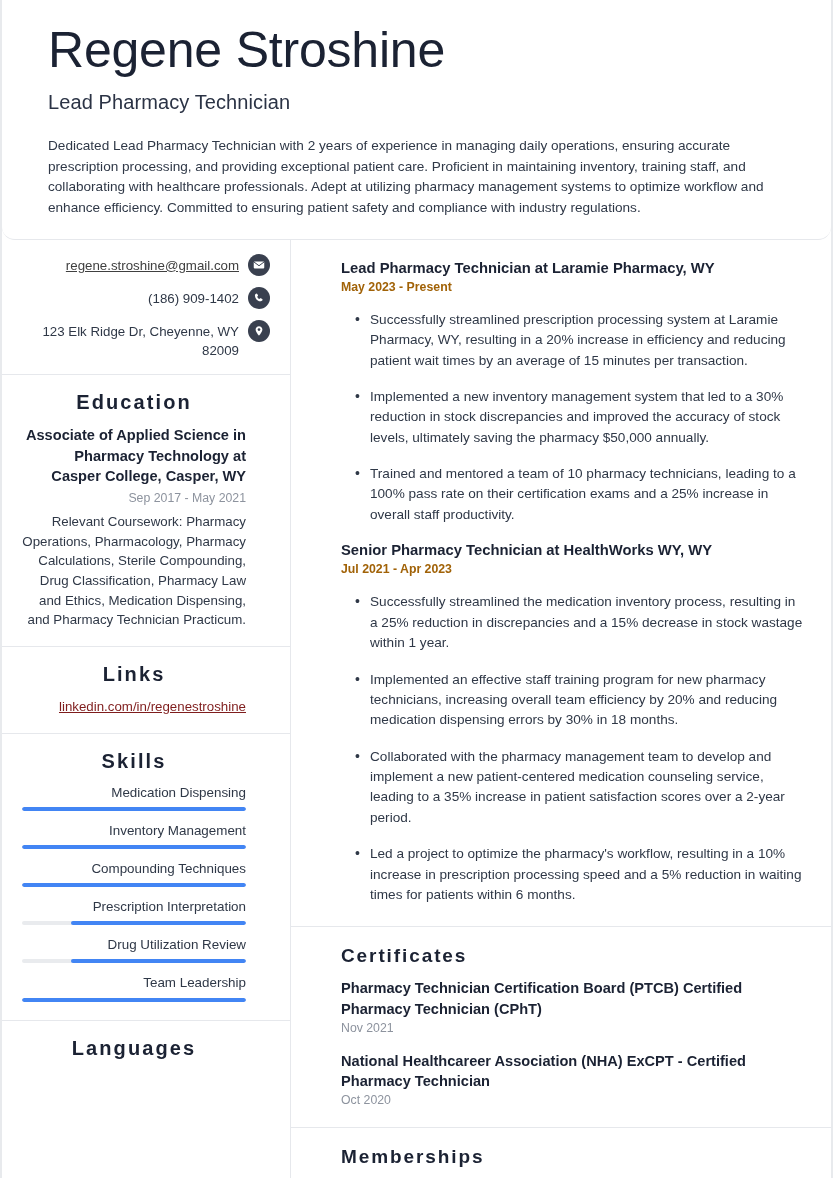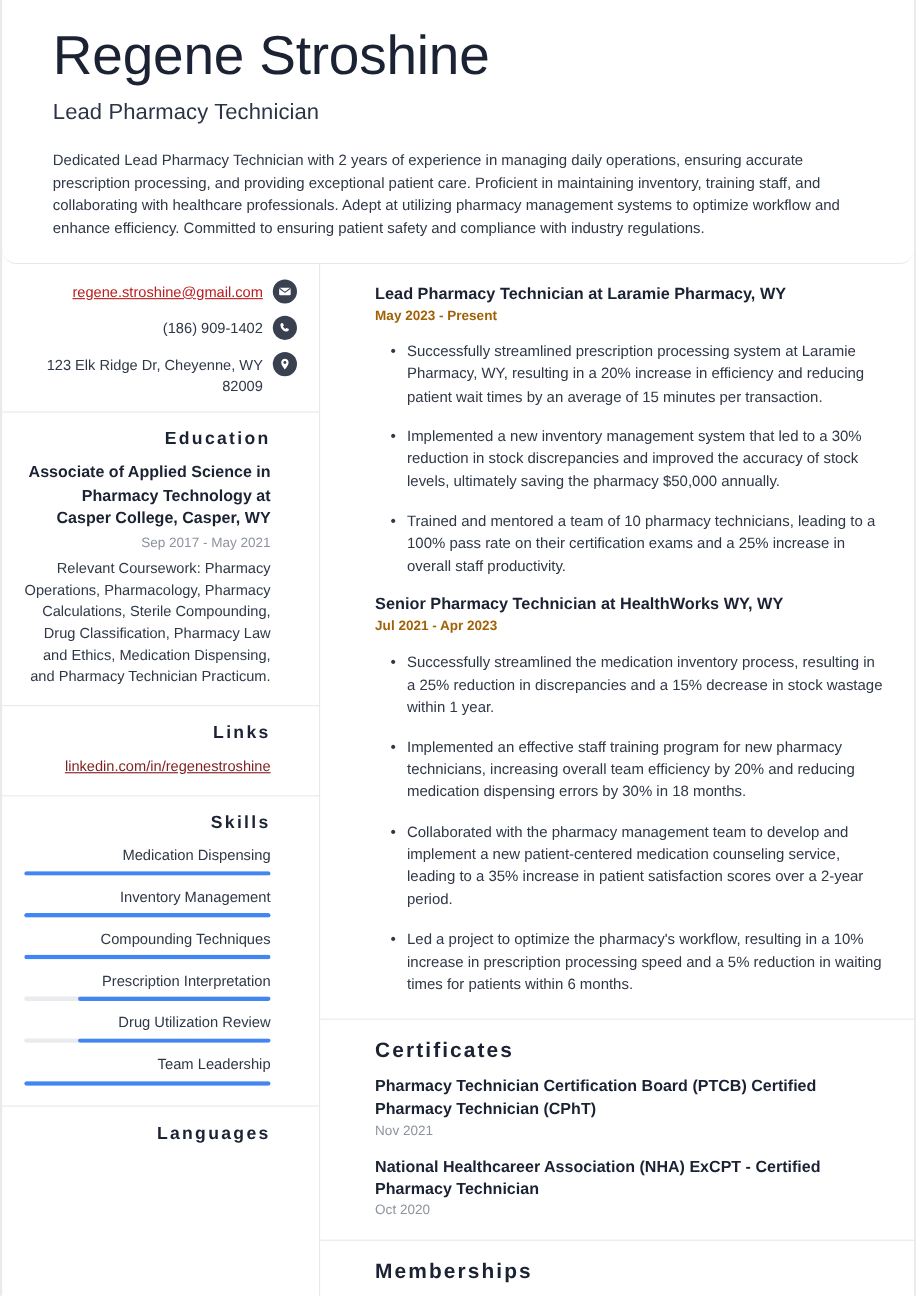--- a/index.html
+++ b/index.html
@@ -75,46 +75,46 @@
   
   .lsec {
     padding: 16px 44px 16px 20px;
     border-bottom: 1px solid #e6e8ec;
     text-align: right;
   }
   .lsec.no-border { border-bottom: none; }
   .lsec-contact { padding-top: 14px; padding-bottom: 14px; padding-right: 20px; }
 
   .lhead {
-    font-size: 16px;
+    font-size: 20px;
     font-weight: 700;
     letter-spacing: 2.1px;
     color: #1b2233;
     margin-bottom: 11px;
-    text-align: right;
+    text-align: center;
   }
 
   
   .contact-row {
     display: flex;
     align-items: flex-start;
     justify-content: flex-end;
     gap: 9px;
     margin-bottom: 11px;
   }
   .contact-row:last-child { margin-bottom: 0; }
   .contact-text {
     font-size: 13.3px;
     line-height: 1.46;
     color: #2f3847;
     text-align: right;
     padding-top: 2px;
   }
   .contact-text.link {
-    color: #b91c1c;
+    color: #404040;
     text-decoration: underline;
   }
   .ico {
     width: 22px; height: 22px;
     flex: 0 0 22px;
     border-radius: 50%;
     background: #39404f;
     display: flex;
     align-items: center;
     justify-content: center;

